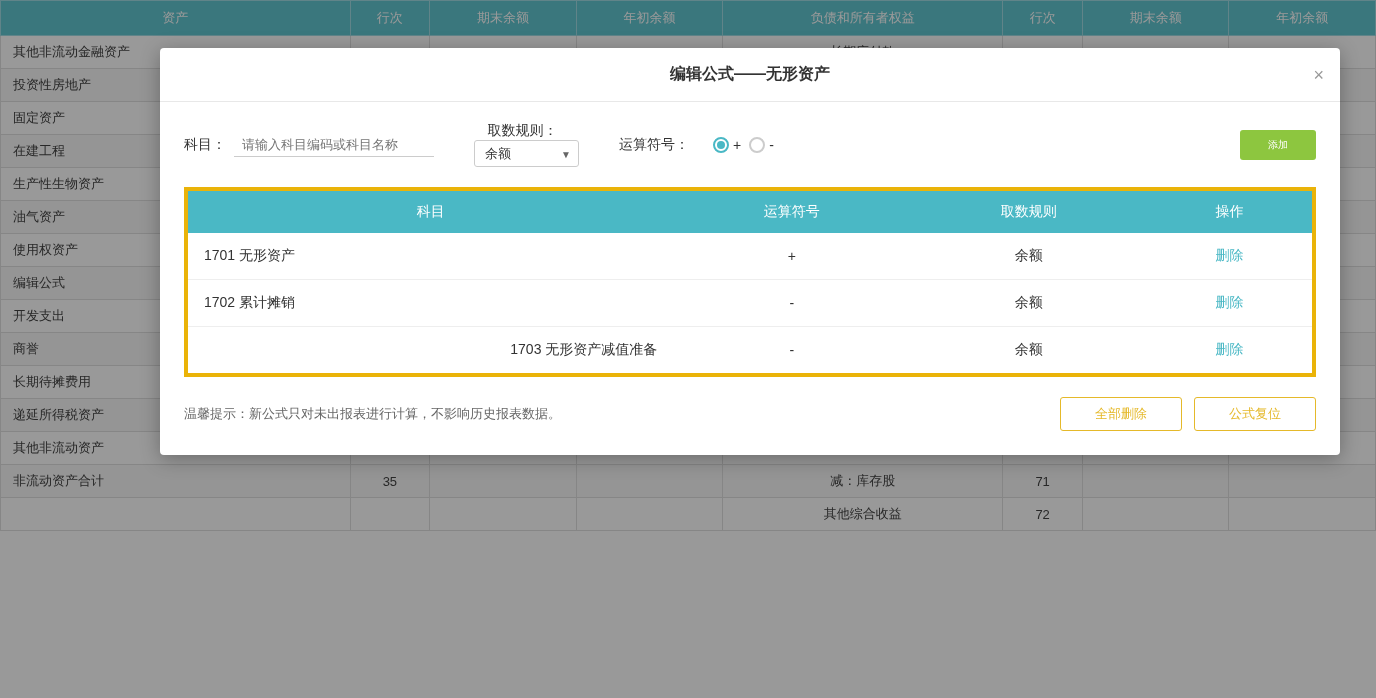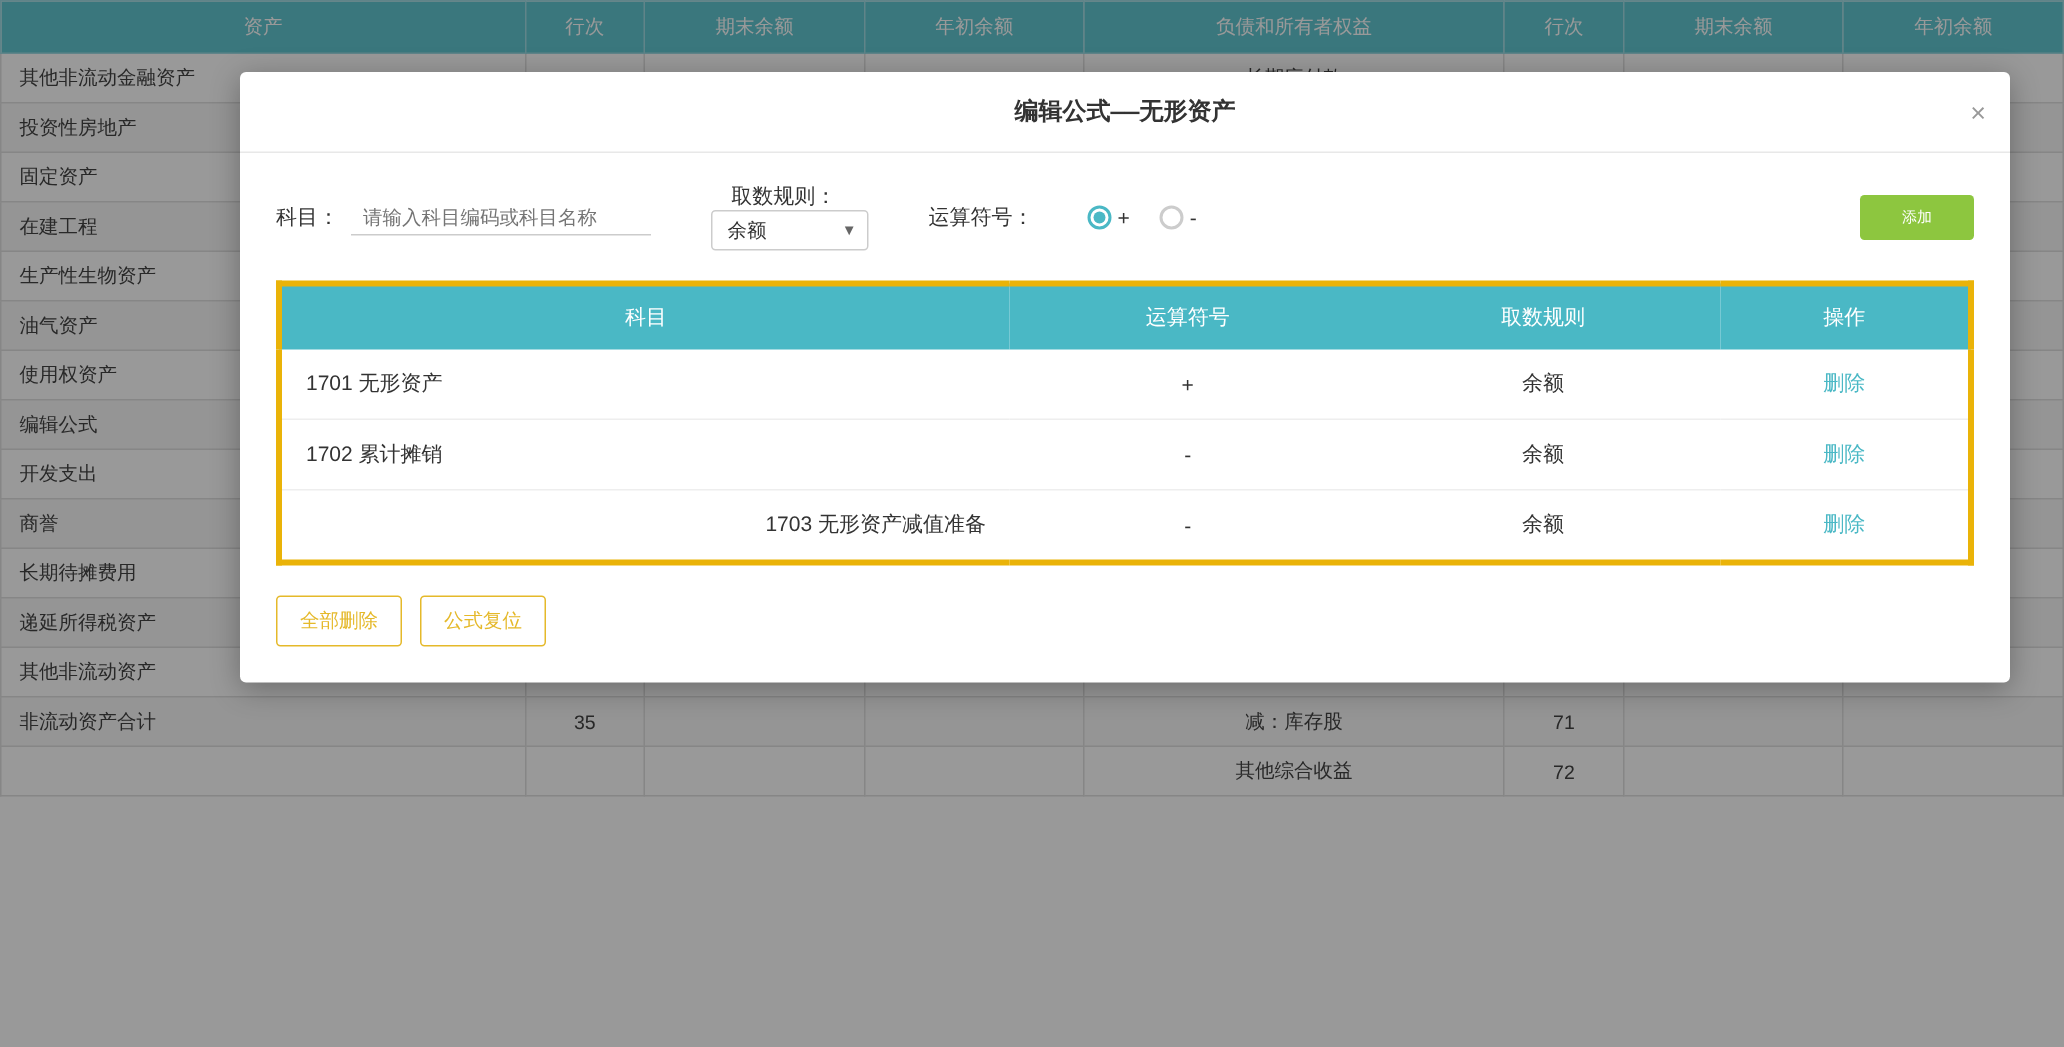--- a/index.html
+++ b/index.html
@@ -83,21 +83,20 @@
       justify-content: center;
       padding: 16px 20px;
       border-bottom: 1px solid #e8e8e8;
       position: relative;
     }
 
     .modal-title {
       font-size: 16px;
       color: #333;
       font-weight: bold;
-      font-family: Liberation Mono, monospace;
     }
 
     .modal-close {
       position: absolute;
       right: 16px;
       top: 50%;
       transform: translateY(-50%);
       font-size: 18px;
       color: #999;
       cursor: pointer;
@@ -164,21 +163,21 @@
       top: 50%;
       transform: translateY(-50%);
       color: #666;
       pointer-events: none;
       font-size: 10px;
     }
 
     .radio-group {
       display: flex;
       align-items: center;
-      gap: 20px;
+      gap: 8px;
       margin-left: 40px;
     }
 
     .radio-label {
       font-size: 14px;
       color: #333;
       margin-right: 16px;
     }
 
     .radio-item {
@@ -289,21 +288,21 @@
 
     .footer-buttons {
       display: flex;
       gap: 12px;
     }
 
     .btn-outline {
       background: #fff;
       border: 1px solid #e5b92a;
       border-radius: 3px;
-      padding: 7px 15px;
+      padding: 7px 34px;
       font-size: 13px;
       color: #e5b92a;
       cursor: pointer;
     }
   </style>
 </head>
 <body>
 
 <div class="bg-table-wrapper">
   <table class="bg-table">
@@ -543,18 +542,19 @@
       <td style="text-align:right">1703 无形资产减值准备</td>
       <td>-</td>
       <td>余额</td>
       <td><a class="link-delete">删除</a></td>
     </tr>
         </tbody>
     </table>
   </div>
 
   <div class="modal-footer">
+    <span class="footer-tip">温馨提示：新公式只对未出报表进行计算，不影响历史报表数据。</span>
     <div class="footer-buttons">
       <button class="btn-outline">全部删除</button>
       <button class="btn-outline">公式复位</button>
     </div>
   </div>
 </div>
 
 </body></html>

